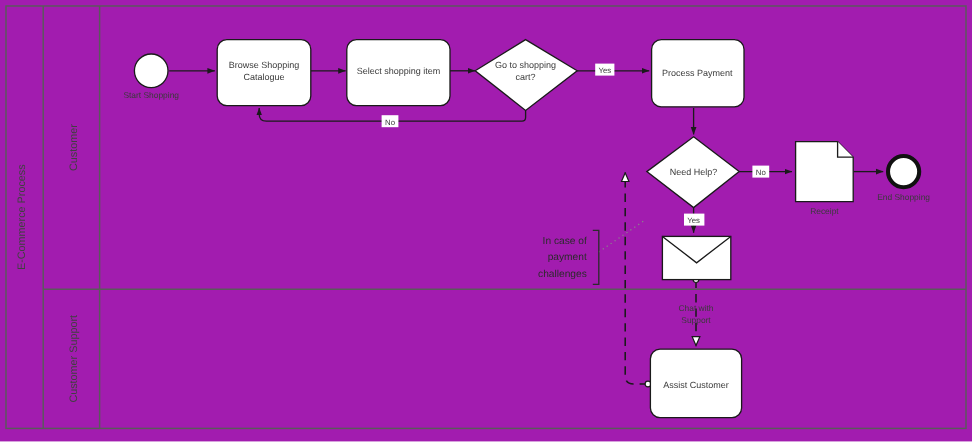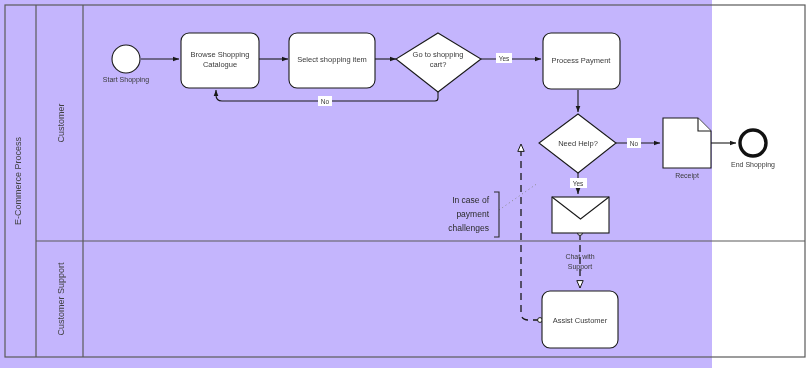--- a/index.html
+++ b/index.html
@@ -8,23 +8,23 @@
     background: #ffffff;
   }
   body {
     width: 810px;
     height: 368px;
     font-family: "Liberation Sans", sans-serif;
     overflow: hidden;
   }
   #canvas {
     position: relative;
-    width: 712px;
+    width: 810px;
     height: 368px;
-    background: #c4b5fd;
+    background: #a21caf;
   }
   #canvas svg {
     position: absolute;
     top: 0;
     left: 0;
   }
   .lane-title {
     font-size: 9px;
     fill: #404040;
     font-family: "Liberation Sans", sans-serif;

